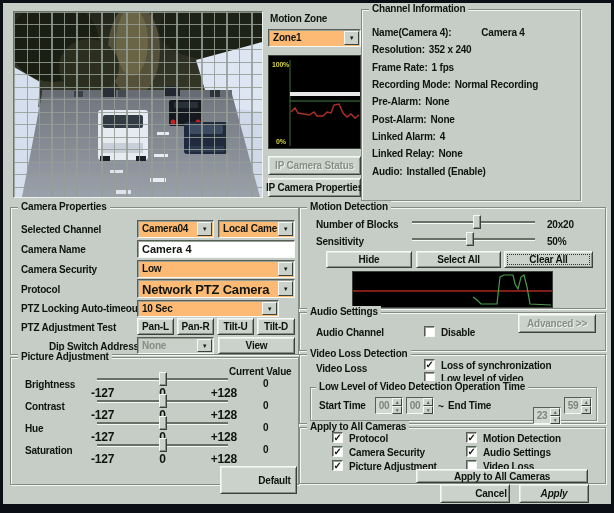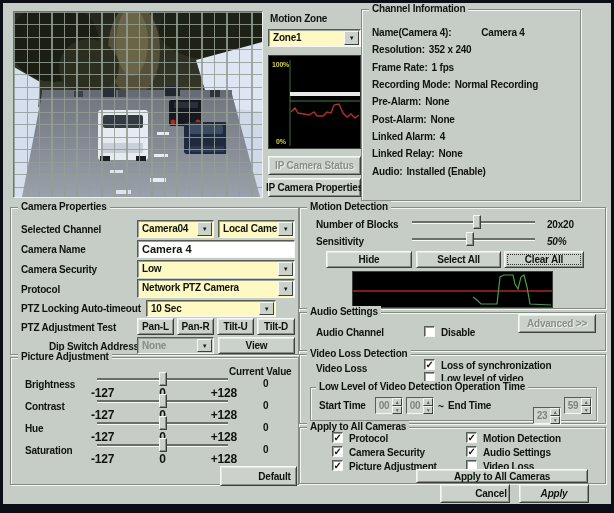--- a/index.html
+++ b/index.html
@@ -16,21 +16,21 @@
   .gtitle { position:absolute; top:-7px; left:7px; background:#c6ccc6; padding:0 3px; white-space:nowrap; }
 
   
   .btn { position:absolute; display:flex; align-items:center; justify-content:center;
          background:#cbd1cb; border:1px solid; border-color:#f5f8f4 #3c423b #3c423b #f5f8f4;
          box-shadow:inset 1px 1px 0 #e4e8e3, inset -1px -1px 0 #878f86; cursor:pointer; white-space:nowrap; }
   .btn.disabled { color:#878f87; text-shadow:1px 1px 0 #edf0ec; cursor:default; }
   .btn.focus { outline:1px dotted #30362f; outline-offset:-4px; }
 
   
-  .combo { position:absolute; display:flex; background:#fef9c3; border:1px solid; border-color:#565d55 #f5f8f4 #f5f8f4 #565d55;
+  .combo { position:absolute; display:flex; background:#fdba74; border:1px solid; border-color:#565d55 #f5f8f4 #f5f8f4 #565d55;
            box-shadow:inset 1px 1px 0 #98a097; cursor:pointer; }
   .combo .txt { flex:1; padding:2px 3px 0 4px; white-space:nowrap; overflow:hidden; }
   .combo .drop { width:15px; margin:1px; display:flex; align-items:center; justify-content:center;
            background:#cbd1cb; border:1px solid; border-color:#f5f8f4 #3c423b #3c423b #f5f8f4; font-size:6px; color:#1a1e19; }
   .combo.disabled { background:#c9cfc9; }
   .combo.disabled .txt { color:#868e85; }
   .field { position:absolute; background:#fff; border:1px solid; border-color:#565d55 #f5f8f4 #f5f8f4 #565d55;
            box-shadow:inset 1px 1px 0 #98a097; font:inherit; font-size:11px; padding:0 4px; color:#10140f; }
 
   
@@ -61,21 +61,21 @@
         repeating-linear-gradient(to right, rgba(148,158,148,.85) 0 1px, transparent 1px 12.5px),
         repeating-linear-gradient(to bottom, rgba(148,158,148,.85) 0 1px, transparent 1px 12.5px);
       cursor:crosshair; }
 
   .graphbox { position:absolute; background:#000; border:1px solid #3a403a; }
 
   .ci-row { height:17.3px; display:flex; align-items:center; white-space:nowrap; }
   .ci-row .v { margin-left:4px; }
   .ci-row:first-child .v { margin-left:30px; }
 
-  .bigtext { font-size:10px; }
+  .bigtext { font-size:13px; }
 </style>
 </head>
 <body>
 
 <div class="screen">
 <div class="dialog">
 
   <div class="video">
     <svg width="248" height="185" viewBox="0 0 248 185">
       <defs>
@@ -215,21 +215,21 @@
       <span class="drop">▼</span>
     </div>
 
     <span class="abs lbl" style="left:10px; top:76px;">Protocol</span>
     <div class="combo" style="left:126px; top:71px; width:158px; height:19px;">
       <span class="txt bigtext">Network PTZ Camera</span>
       <span class="drop">▼</span>
     </div>
 
     <span class="abs lbl" style="left:10px; top:95px;">PTZ Locking Auto-timeout</span>
-    <div class="combo" style="left:126px; top:92px; width:130px; height:17px;margin-left:9px;">
+    <div class="combo" style="left:126px; top:92px; width:142px; height:17px;">
       <span class="txt">10 Sec</span>
       <span class="drop">▼</span>
     </div>
 
     <span class="abs lbl" style="left:10px; top:114px;">PTZ Adjustment Test</span>
     <div class="btn" style="left:126px; top:110px; width:37px; height:17px;">
           <span>Pan-L</span>
         </div>
     <div class="btn" style="left:166px; top:110px; width:37px; height:17px;">
           <span>Pan-R</span>
@@ -296,49 +296,49 @@
       <div class="track"></div>
           <div class="thumb" style="left:calc(50% - 4px);"></div>
     </div>
     <div class="ticks" style="left:80px; top:94px; width:146px;">
       <span>-127</span>
           <span>0</span>
           <span>+128</span>
     </div>
     <span class="abs" style="left:252px; top:86px;">0</span>
 
-    <div class="btn" style="left:209px; top:108px; width:77px; height:20px;padding-left:32px;">
+    <div class="btn" style="left:209px; top:108px; width:77px; height:28px;padding-left:32px;">
       <span>Default</span>
     </div>
   </div>
 
   <div class="group" style="left:296px; top:204px; width:307px; height:102px;">
     <span class="gtitle">Motion Detection</span>
 
     <span class="abs lbl" style="left:16px; top:11px;">Number of Blocks</span>
     <div class="slider" style="left:112px; top:7px; width:123px;">
       <div class="track"></div>
           <div class="thumb" style="left:calc(53% - 4px);"></div>
     </div>
     <span class="abs lbl" style="left:247px; top:11px;">20x20</span>
 
     <span class="abs lbl" style="left:16px; top:28px;">Sensitivity</span>
     <div class="slider" style="left:112px; top:24px; width:123px;">
       <div class="track"></div>
           <div class="thumb" style="left:calc(47% - 4px);"></div>
     </div>
-    <span class="abs lbl" style="left:247px; top:28px;font-style:italic;">50%</span>
+    <span class="abs lbl" style="left:247px; top:28px;">50%</span>
 
     <div class="btn" style="left:26px; top:43px; width:86px; height:17px;">
           <span>Hide</span>
         </div>
     <div class="btn" style="left:116px; top:43px; width:85px; height:17px;">
           <span>Select All</span>
         </div>
-    <div class="btn focus" style="left:204px; top:43px; width:80px; height:17px;">
+    <div class="btn focus" style="left:204px; top:43px; width:89px; height:17px;">
           <span>Clear All</span>
         </div>
 
     <div class="graphbox" style="left:52px; top:63px; width:201px; height:37px;">
       <svg width="199" height="35" viewBox="0 0 199 35">
         <line x1="0" y1="19" x2="199" y2="19" stroke="#a82820" stroke-width="1.3"></line>
         <polyline points="120,25 124,28 128,32 144,32 147,5 151,3 160,3 162,12 165,17 168,5 171,3 174,15 177,32 198,33" fill="none" stroke="#4b9b4f" stroke-width="1.2"></polyline>
       </svg>
     </div>
   </div>

